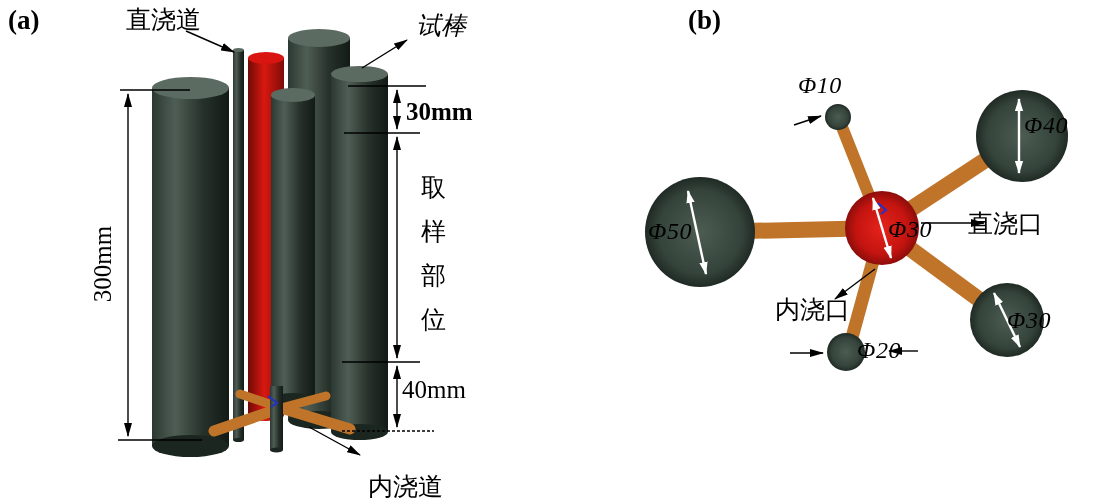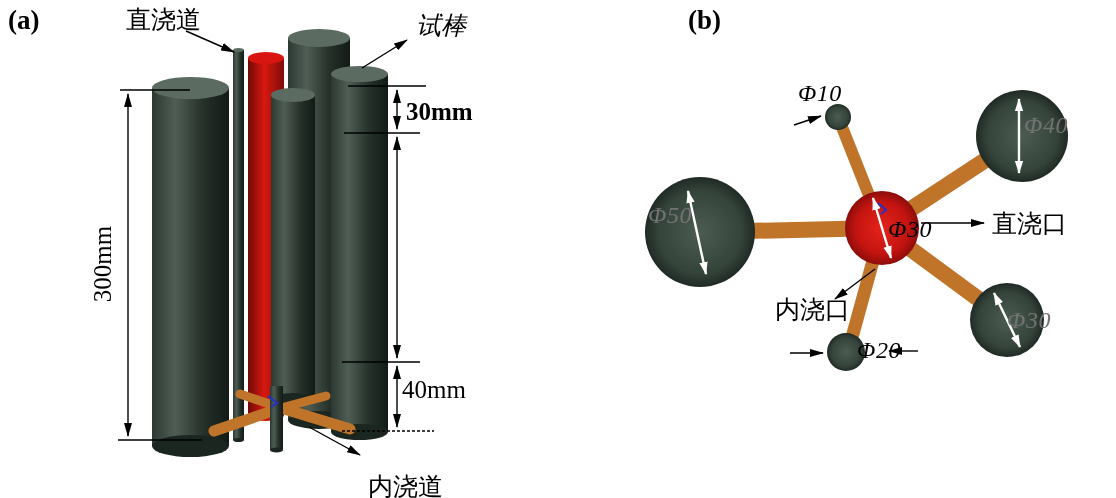--- a/index.html
+++ b/index.html
@@ -2,21 +2,21 @@
 <html><head>
 <meta charset="utf-8">
 <style>
   html,body{margin:0;padding:0;background:#fff;}
   body{width:1116px;height:498px;position:relative;overflow:hidden;
        font-family:"Liberation Serif","DejaVu Serif",serif;}
   #canvas{position:relative;width:1116px;height:498px;}
   #fig-svg{position:absolute;left:0;top:0;}
   .lbl{position:absolute;font-size:25px;color:#000;white-space:nowrap;line-height:1.1;}
   .tag{font-weight:bold;font-size:27px;}
-  .white{color:#737373;text-align:center;}
+  .white{color:#000000;text-align:center;}
   .phi{font-style:italic;font-size:24px;letter-spacing:0.5px;}
   .ctr{transform:translate(-50%,-50%);}
   .rot{transform:translate(-50%,-50%) rotate(-90deg);}
   .vstack{white-space:normal;width:27px;word-break:break-all;line-height:44px;font-size:25px;}
 </style>
 </head>
 <body>
 
 <div id="canvas">
 
@@ -139,27 +139,28 @@
         <path d="M921 223 L984 223" marker-end="url(#ab)"></path>
         <path d="M875 269 L835 299" marker-end="url(#ab)"></path>
       </g>
     </g>
   </svg>
 
   <div class="lbl tag" style="left:8px;top:6px;">(a)</div>
   <div class="lbl" style="left:98px;top:6px;margin-left:28px;">直浇道</div>
   <div class="lbl" style="left:416px;top:12px;font-style:italic;">试棒</div>
   <div class="lbl" style="left:406px;top:98px;font-weight:bold;">30mm</div>
+  <div class="lbl vstack" style="left:421px;top:166px;">取样部位</div>
   <div class="lbl" style="left:402px;top:376px;text-align:center;">40mm</div>
   <div class="lbl rot" style="left:103px;top:264px;">300mm</div>
   <div class="lbl" style="left:368px;top:473px;">内浇道</div>
 
   <div class="lbl tag" style="left:688px;top:6px;">(b)</div>
-  <div class="lbl phi" style="left:798px;top:80px;">Φ10</div>
+  <div class="lbl phi" style="left:798px;top:72px;">Φ10</div>
   <div class="lbl phi white ctr" style="left:1046px;top:125px;">Φ40</div>
-  <div class="lbl phi white ctr" style="left:670px;top:215px;">Φ50</div>
+  <div class="lbl phi white ctr" style="left:670px;top:231px;">Φ50</div>
   <div class="lbl phi ctr" style="left:910px;top:229px;">Φ30</div>
   <div class="lbl phi white ctr" style="left:1029px;top:320px;">Φ30</div>
   <div class="lbl phi ctr" style="left:867px;top:350px;margin-left:12px;">Φ20</div>
-  <div class="lbl" style="left:992px;top:210px;">直浇口</div>
+  <div class="lbl" style="left:968px;top:210px;">直浇口</div>
   <div class="lbl" style="left:775px;top:296px;">内浇口</div>
 
 </div>
 
 </body></html>

